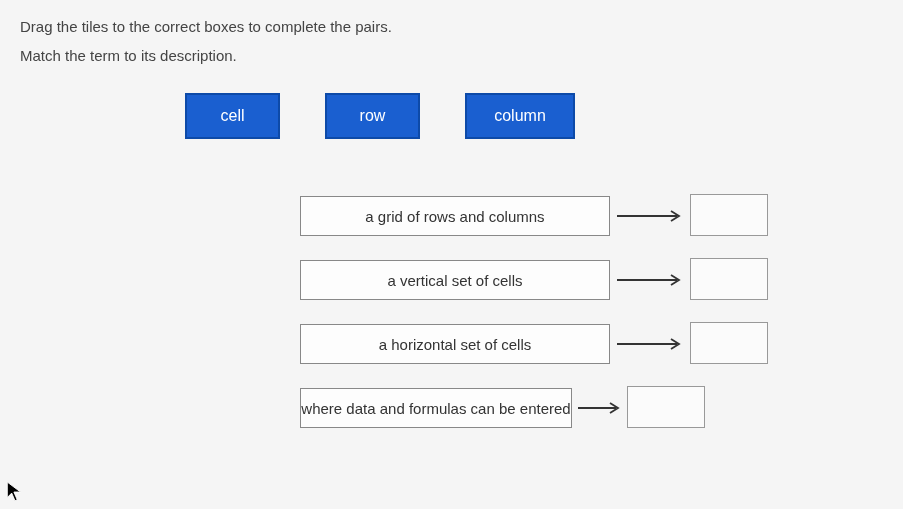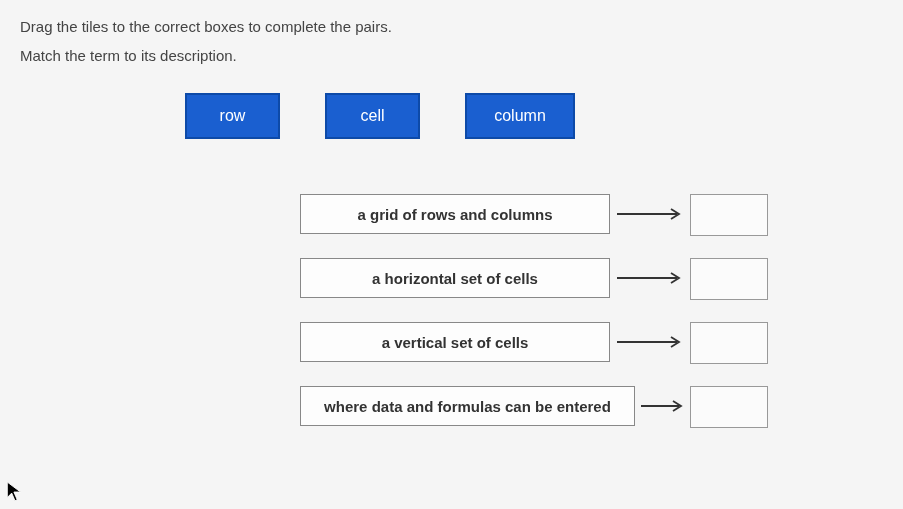--- a/index.html
+++ b/index.html
@@ -45,37 +45,36 @@
     }
     .tile.wide {
       min-width: 110px;
       text-align: center;
     }
     .pairs-area {
       margin-left: 280px;
     }
     .pair-row {
       display: flex;
-      align-items: flex-start;
+      align-items: flex-end;
       margin-bottom: 22px;
-      font-weight: bold;
     }
     .description-box {
       width: 310px;
       height: 40px;
       border: 1.5px solid #888;
       background: #fdfdfd;
       display: flex;
       align-items: center;
       justify-content: center;
       font-size: 15px;
       color: #333;
     }
     .description-box.wide {
-      width: 335px;
+      width: 272px;
     }
     .arrow {
       width: 80px;
       height: 40px;
       display: flex;
       align-items: center;
       justify-content: center;
       position: relative;
     }
     .arrow svg {
@@ -103,51 +102,51 @@
       pointer-events: none;
     }
   </style>
 </head>
 <body>
 
 <div class="instruction">Drag the tiles to the correct boxes to complete the pairs.</div>
 <div class="subinstruction">Match the term to its description.</div>
 
 <div class="tiles-row">
+  <div class="tile">cell</div>
   <div class="tile">row</div>
-  <div class="tile">cell</div>
   <div class="tile wide">column</div>
 </div>
 
 <div class="pairs-area">
 
   <div class="pair-row">
     <div class="description-box">a grid of rows and columns</div>
     <div class="arrow">
       <svg viewBox="0 0 70 14">
           <line x1="2" y1="7" x2="62" y2="7" stroke="#333" stroke-width="1.8"></line>
           <polyline points="56,2 64,7 56,12" fill="none" stroke="#333" stroke-width="1.8"></polyline>
         </svg>
     </div>
     <div class="drop-box"></div>
   </div>
 
   <div class="pair-row">
-    <div class="description-box">a horizontal set of cells</div>
+    <div class="description-box">a vertical set of cells</div>
     <div class="arrow">
       <svg viewBox="0 0 70 14">
           <line x1="2" y1="7" x2="62" y2="7" stroke="#333" stroke-width="1.8"></line>
           <polyline points="56,2 64,7 56,12" fill="none" stroke="#333" stroke-width="1.8"></polyline>
         </svg>
     </div>
     <div class="drop-box"></div>
   </div>
 
   <div class="pair-row">
-    <div class="description-box">a vertical set of cells</div>
+    <div class="description-box">a horizontal set of cells</div>
     <div class="arrow">
       <svg viewBox="0 0 70 14">
           <line x1="2" y1="7" x2="62" y2="7" stroke="#333" stroke-width="1.8"></line>
           <polyline points="56,2 64,7 56,12" fill="none" stroke="#333" stroke-width="1.8"></polyline>
         </svg>
     </div>
     <div class="drop-box"></div>
   </div>
 
   <div class="pair-row">

